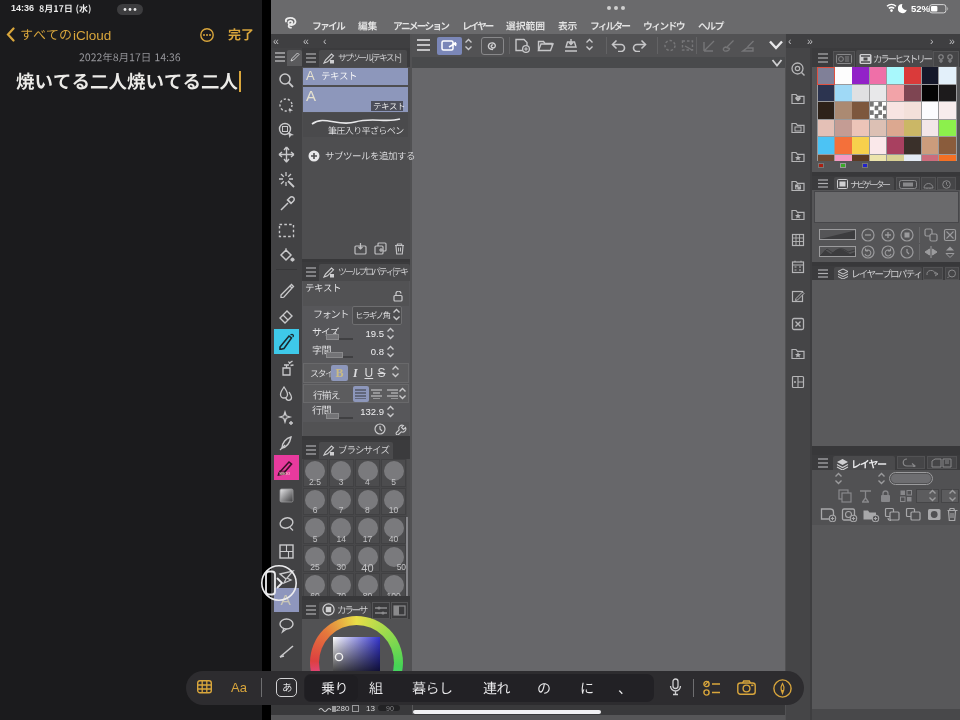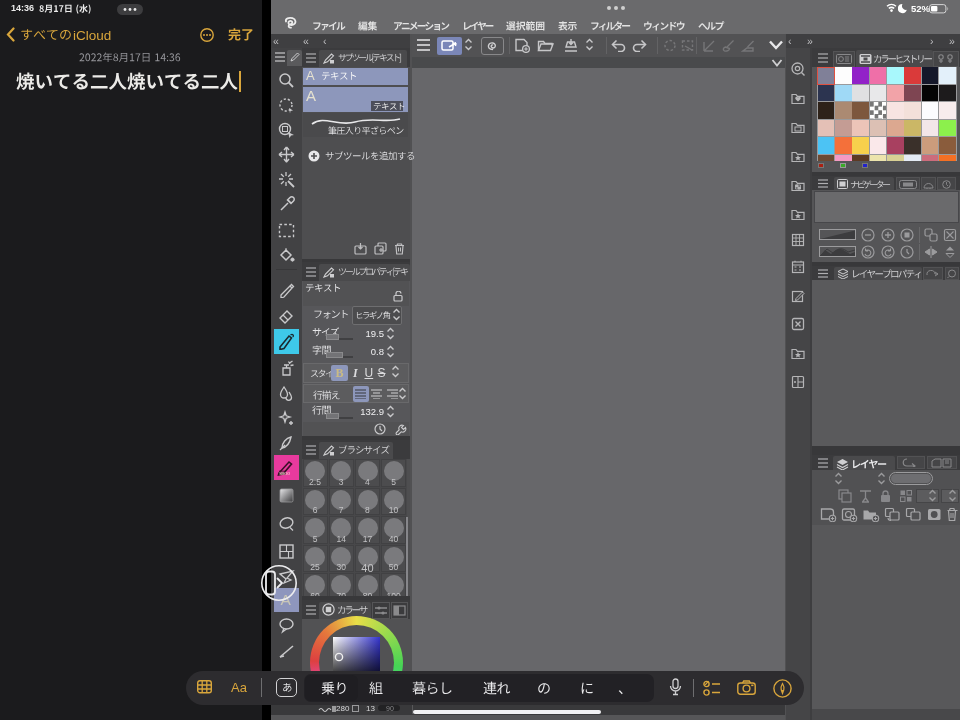--- a/index.html
+++ b/index.html
@@ -956,21 +956,21 @@
 <div style="position:absolute;left:305.1px;top:546.8px;width:20px;height:20px;border-radius:50%;background:#7a7a7d"></div>
 <div style="position:absolute;left:302.5px;top:562.3px;width:25px;text-align:center;font-size:8.5px;color:#c2c2c4">25</div>
 <div style="position:absolute;left:328.7px;top:544.8px;width:25.2px;height:27.6px;background:#4c4c4e;border:1px solid #414143"></div>
 <div style="position:absolute;left:331.3px;top:546.8px;width:20px;height:20px;border-radius:50%;background:#7a7a7d"></div>
 <div style="position:absolute;left:328.7px;top:562.3px;width:25px;text-align:center;font-size:8.5px;color:#c2c2c4">30</div>
 <div style="position:absolute;left:354.9px;top:544.8px;width:25.2px;height:27.6px;background:#4c4c4e;border:1px solid #414143"></div>
 <div style="position:absolute;left:357.5px;top:546.8px;width:20px;height:20px;border-radius:50%;background:#7a7a7d"></div>
 <div style="position:absolute;left:354.9px;top:562.3px;width:25px;text-align:center;font-size:11px;color:#c2c2c4">40</div>
 <div style="position:absolute;left:381.1px;top:544.8px;width:25.2px;height:27.6px;background:#4c4c4e;border:1px solid #414143"></div>
 <div style="position:absolute;left:383.70000000000005px;top:546.8px;width:20px;height:20px;border-radius:50%;background:#7a7a7d"></div>
-<div style="position:absolute;left:381.1px;top:562.3px;width:25px;text-align:center;font-size:8.5px;color:#c2c2c4">50</div>
+<div style="position:absolute;left:381.1px;top:562.3px;width:25px;text-align:right;font-size:8.5px;color:#c2c2c4">50</div>
 <div style="position:absolute;left:302.5px;top:573.4px;width:25.2px;height:27.6px;background:#4c4c4e;border:1px solid #414143"></div>
 <div style="position:absolute;left:305.1px;top:575.4px;width:20px;height:20px;border-radius:50%;background:#7a7a7d"></div>
 <div style="position:absolute;left:302.5px;top:590.9px;width:25px;text-align:center;font-size:8.5px;color:#c2c2c4">60</div>
 <div style="position:absolute;left:328.7px;top:573.4px;width:25.2px;height:27.6px;background:#4c4c4e;border:1px solid #414143"></div>
 <div style="position:absolute;left:331.3px;top:575.4px;width:20px;height:20px;border-radius:50%;background:#7a7a7d"></div>
 <div style="position:absolute;left:328.7px;top:590.9px;width:25px;text-align:center;font-size:8.5px;color:#c2c2c4">70</div>
 <div style="position:absolute;left:354.9px;top:573.4px;width:25.2px;height:27.6px;background:#4c4c4e;border:1px solid #414143"></div>
 <div style="position:absolute;left:357.5px;top:575.4px;width:20px;height:20px;border-radius:50%;background:#7a7a7d"></div>
 <div style="position:absolute;left:354.9px;top:590.9px;width:25px;text-align:center;font-size:8.5px;color:#c2c2c4">80</div>
 <div style="position:absolute;left:381.1px;top:573.4px;width:25.2px;height:27.6px;background:#4c4c4e;border:1px solid #414143"></div>

